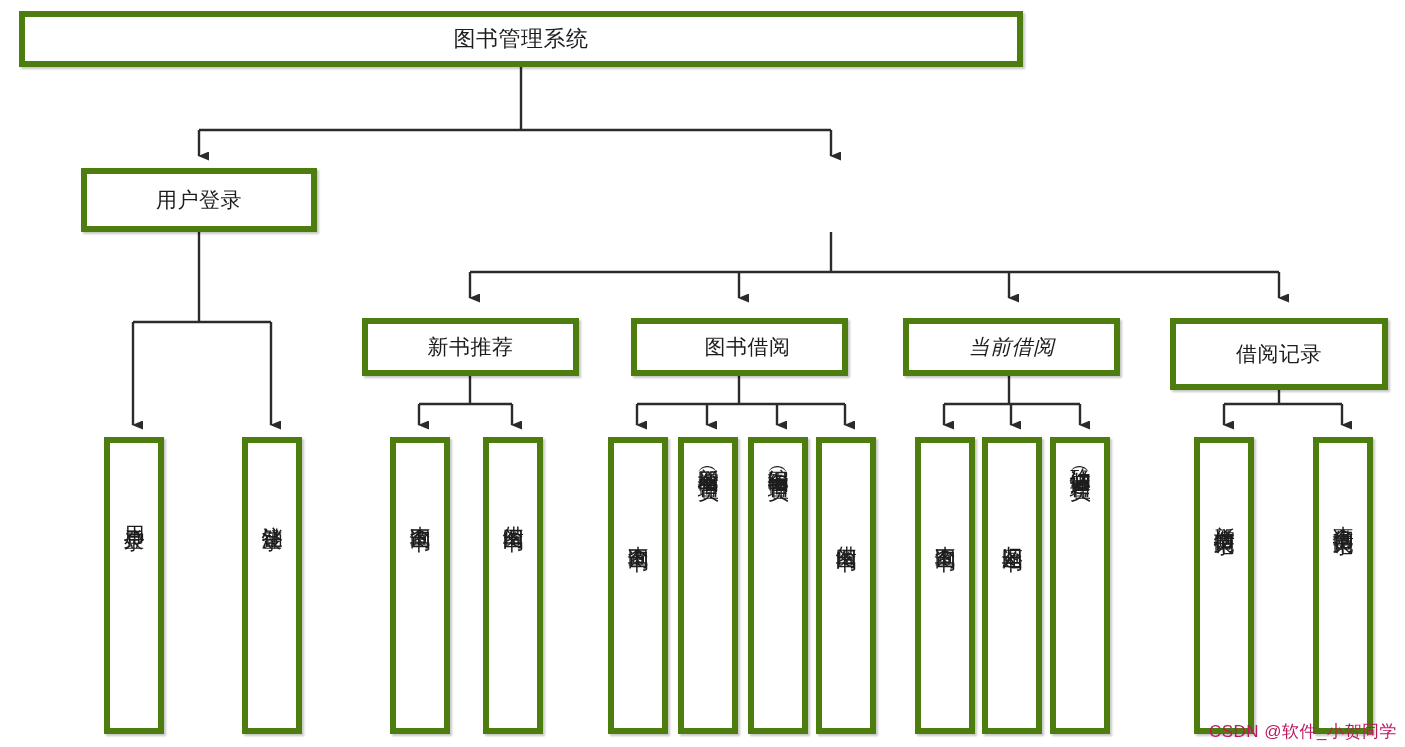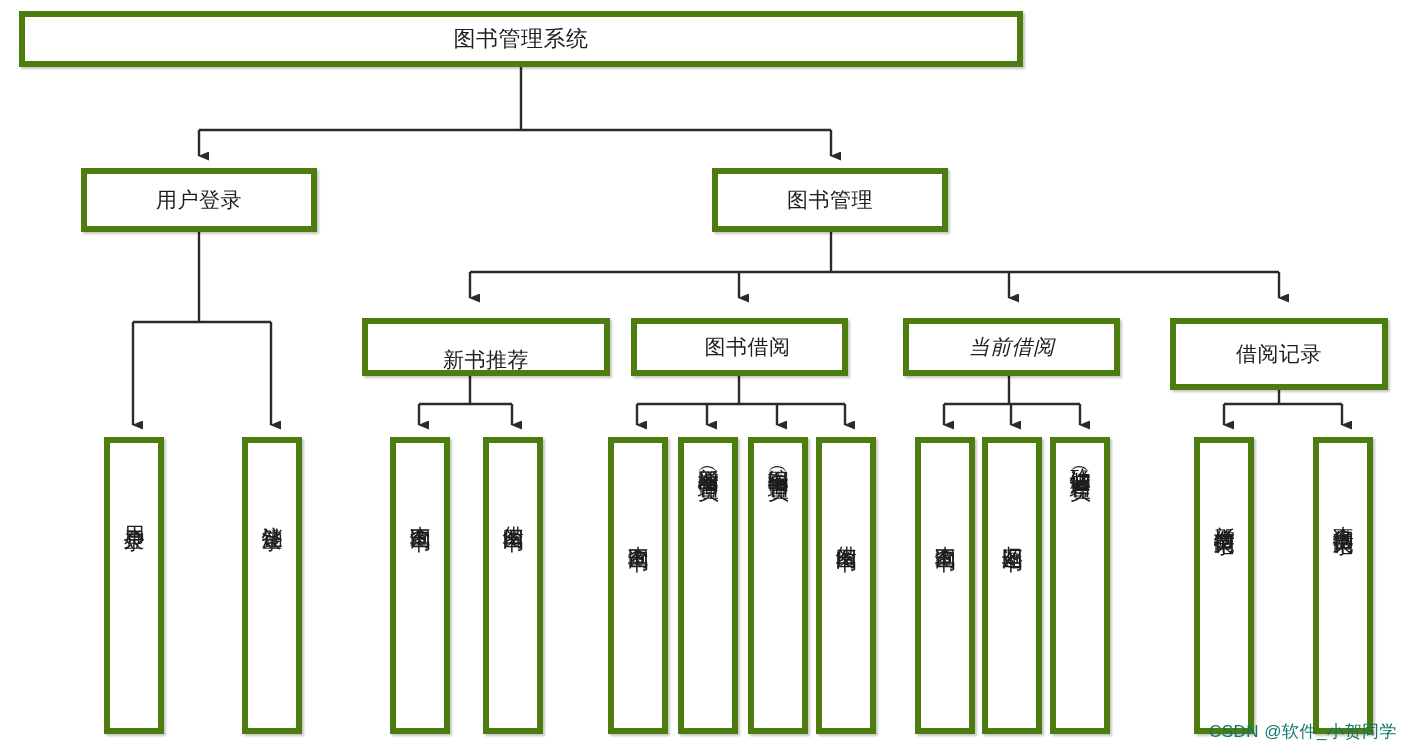--- a/index.html
+++ b/index.html
@@ -72,21 +72,21 @@
     margin-top: 80px;
   }
   .node.vert.topalign .label {
     margin-top: 2px;
   }
   .watermark {
     position: absolute;
     right: 8px;
     bottom: 4px;
     font-size: 17px;
-    color: #0f766e;
+    color: #be185d;
     letter-spacing: 0.5px;
     z-index: 3;
     white-space: nowrap;
     font-family: "Liberation Sans", "DejaVu Sans", sans-serif;
   }
 </style>
 </head>
 <body>
 
 <div id="diagram-root">
@@ -141,25 +141,22 @@
     </g>
   </svg>
 
   <div class="node horiz root" style="left:19px; top:11px; width:1004px; height:56px;">
     <span class="label">图书管理系统</span>
   </div>
 
   <div class="node horiz" style="left:81px; top:168px; width:236px; height:64px;">
     <span class="label">用户登录</span>
   </div>
-  <div class="node horiz" style="left:712px; top:168px; width:236px; height:64px;">
-    <span class="label">图书管理</span>
-  </div>
-
-  <div class="node horiz" style="left:362px; top:318px; width:248px; height:58px;align-items:flex-end;">
+
+  <div class="node horiz" style="left:362px; top:318px; width:217px; height:58px;">
     <span class="label">新书推荐</span>
   </div>
   <div class="node horiz" style="left:631px; top:318px; width:217px; height:58px;padding-left:16px;">
     <span class="label">图书借阅</span>
   </div>
   <div class="node horiz" style="left:903px; top:318px; width:217px; height:58px;font-style:italic;">
     <span class="label">当前借阅</span>
   </div>
   <div class="node horiz" style="left:1170px; top:318px; width:218px; height:72px;">
     <span class="label">借阅记录</span>

